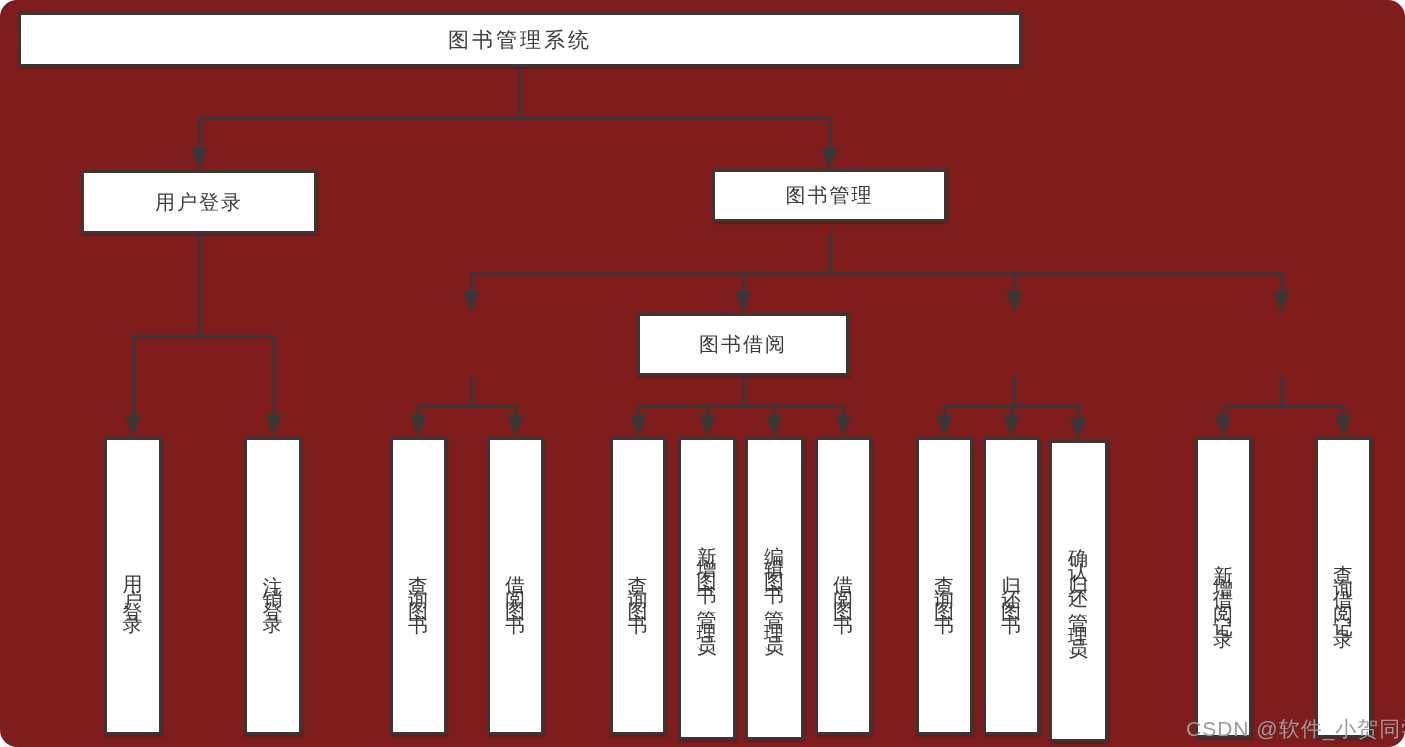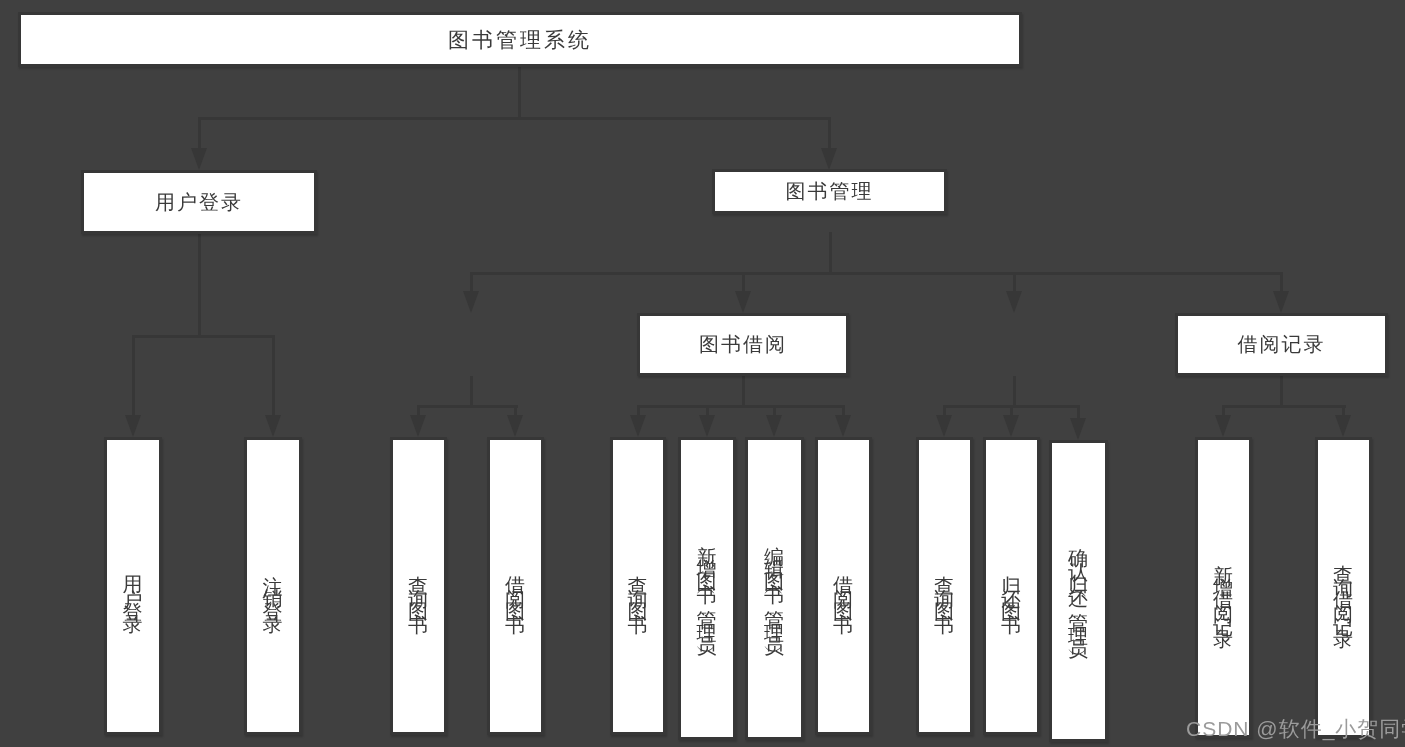--- a/index.html
+++ b/index.html
@@ -1,22 +1,23 @@
 <!DOCTYPE html>
 <html><head>
 <meta charset="utf-8">
 <style>
   html,body{margin:0;padding:0;background:#ffffff;}
   #canvas{
     position:relative;
     width:1405px;height:747px;
-    background:#404040;
+    background:#7f1d1d;
     font-family:"Liberation Sans","DejaVu Sans",sans-serif;
     overflow:hidden;
     color:#363636;
+    border-radius:17px;
   }
   .node{
     position:absolute;
     background:#ffffff;
     border:3px solid #373737;
     box-sizing:border-box;
     display:flex;
     align-items:center;
     justify-content:center;
     box-shadow:1px 2px 2px rgba(0,0,0,0.18);
@@ -51,21 +52,21 @@
     font-size:21px;
     color:#9b9b9b;
     letter-spacing:1px;
     white-space:nowrap;
     z-index:5;
   }
 
   
   .root        {left:18px;  top:12px;  width:1004px; height:55px;}
   .n-user      {left:81px;  top:170px; width:236px;  height:64px;}
-  .n-bookmgmt  {left:712px; top:169px; width:235px;  height:45px;}
+  .n-bookmgmt  {left:712px; top:169px; width:235px;  height:53px;}
   .n-newrec    {left:360px; top:313px; width:221px;  height:63px;}
   .n-borrow    {left:637px; top:313px; width:212px;  height:63px;}
   .n-current   {left:905px; top:313px; width:218px;  height:63px;}
   .n-records   {left:1175px;top:313px; width:213px;  height:63px;}
 
   .lf-userlogin{left:104px; top:437px; width:58px; height:298px;}
   .lf-logout   {left:244px; top:437px; width:58px; height:298px;}
   .lf-recq     {left:390px; top:437px; width:57px; height:298px;}
   .lf-recb     {left:487px; top:437px; width:57px; height:298px;}
   .lf-borq     {left:610px; top:437px; width:56px; height:298px;}
@@ -149,23 +150,20 @@
   <div class="node n-user">
     <span class="hlabel">用户登录</span>
   </div>
   <div class="node n-bookmgmt">
     <span class="hlabel">图书管理</span>
   </div>
 
   <div class="node n-borrow">
     <span class="hlabel">图书借阅</span>
   </div>
-  <div class="node n-records">
-    <span class="hlabel">借阅记录</span>
-  </div>
 
   <div class="node leaf lf-userlogin">
     <span>用户登录</span>
   </div>
   <div class="node leaf lf-logout">
     <span>注销登录</span>
   </div>
 
   <div class="node leaf lf-recq">
     <span>查询图书</span>

